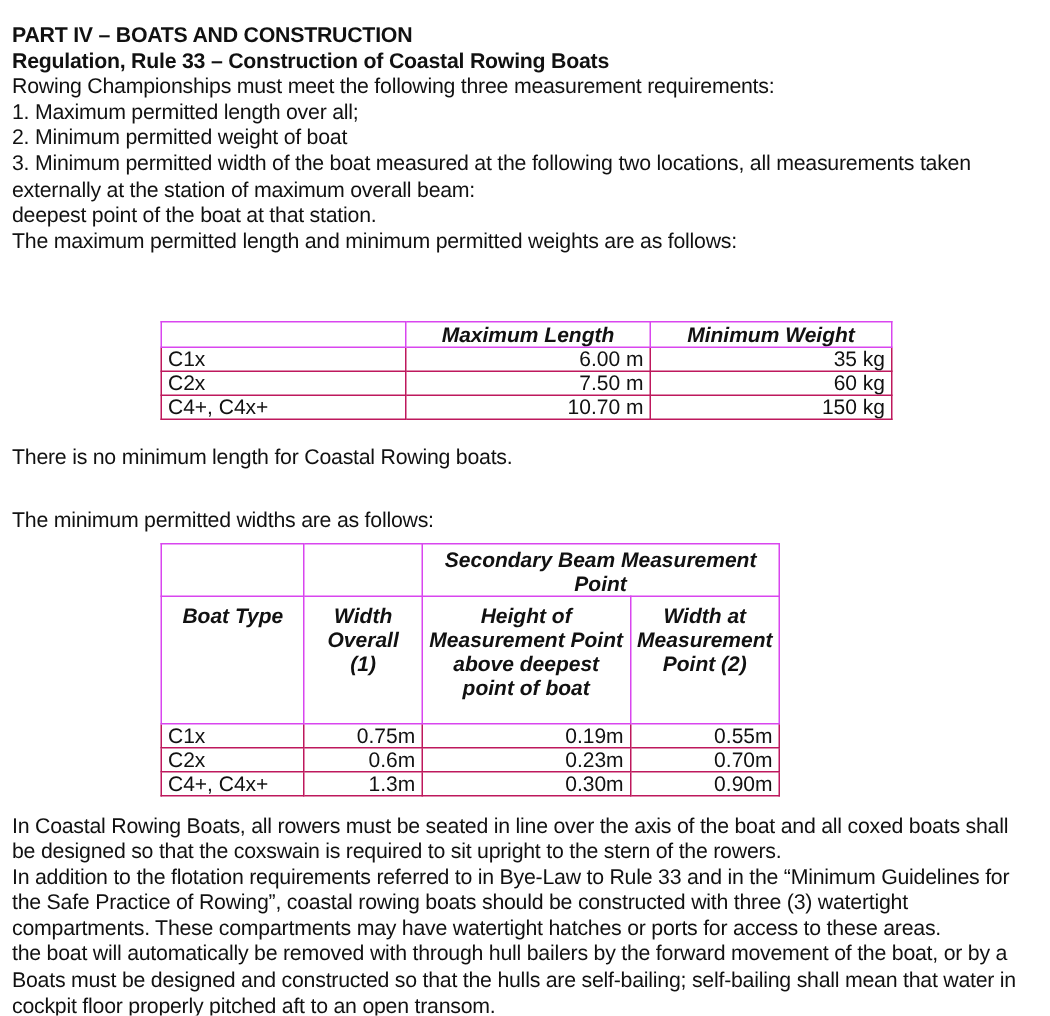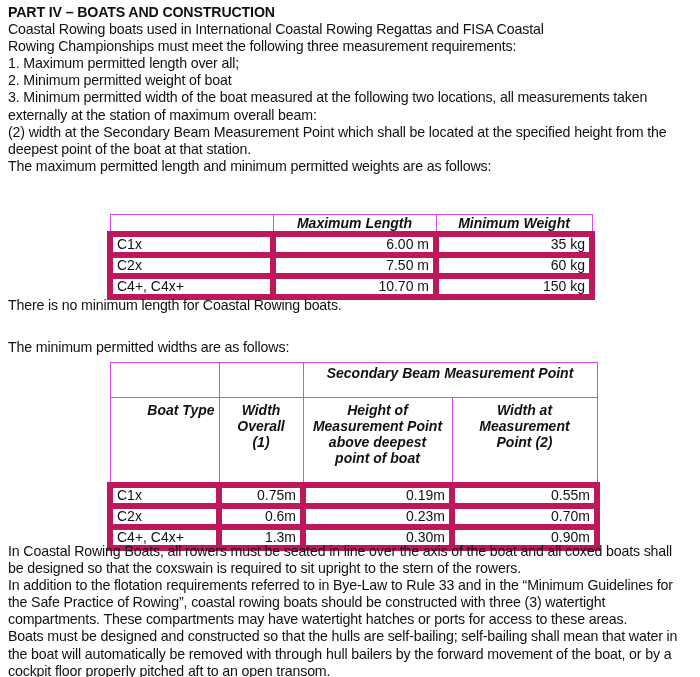--- a/index.html
+++ b/index.html
@@ -1,54 +1,53 @@
 <!DOCTYPE html>
 <html><head>
 <meta charset="utf-8">
 <style>
   html, body { margin: 0; padding: 0; background: #ffffff; }
   body {
     width: 700px; height: 677px; overflow: hidden; position: relative;
     font-family: "Liberation Sans", sans-serif; color: #111111;
     font-size: 14.2px;
   }
-  .doc { position: absolute; left: 8px; top: 4px; width: 690px; }
+  .doc { position: absolute; left: 8px; top: 16px; width: 690px; }
   .line { line-height: 17.1px; white-space: nowrap; letter-spacing: -0.15px; }
   .bold { font-weight: bold; }
 
   table { border-collapse: collapse; position: absolute; font-size: 14px; }
-  td { border: 6px solid #be185d; padding: 0 4px; vertical-align: top; line-height: 15px; }
+  td { border: 1px solid #be185d; padding: 0 4px; vertical-align: top; line-height: 15px; }
   td.c { text-align: right; }
   th { font-weight: bold; border: 1px solid #d946ef; padding: 0 4px; line-height: 16px; font-style: italic; }
 
   #t1 { left: 107px; top: 214px; width: 488px; }
   #t1 td, #t1 th { height: 15px; }
   #t1 th { text-align: center; }
 
-  #t2 { left: 107px; top: 362px; width: 493px; }
+  #t2 { left: 107px; top: 362px; width: 413px; }
   #t2 th { text-align: center; vertical-align: top; }
-  #t2 th.left { text-align: right; }
+  #t2 th.left { text-align: center; }
   #t2 .r1 th { height: 32px; padding-top: 2px; }
   #t2 .r2 th { height: 80px; padding-top: 4px; }
   #t2 td { height: 15px; }
 
   .after { position: absolute; left: 8px; width: 690px; }
 </style>
 </head>
 <body>
 
 <div class="doc">
   <div class="line bold">PART IV – BOATS AND CONSTRUCTION</div>
-  <div class="line">Coastal Rowing boats used in International Coastal Rowing Regattas and FISA Coastal</div>
+  <div class="line bold">Regulation, Rule 33 – Construction of Coastal Rowing Boats</div>
   <div class="line">Rowing Championships must meet the following three measurement requirements:</div>
   <div class="line">1. Maximum permitted length over all;</div>
   <div class="line">2. Minimum permitted weight of boat</div>
   <div class="line">3. Minimum permitted width of the boat measured at the following two locations, all measurements taken</div>
   <div class="line">externally at the station of maximum overall beam:</div>
-  <div class="line">(2) width at the Secondary Beam Measurement Point which shall be located at the specified height from the</div>
   <div class="line">deepest point of the boat at that station.</div>
   <div class="line">The maximum permitted length and minimum permitted weights are as follows:</div>
 </div>
 
 <table id="t1">
   <tbody>
       <tr>
     <th style="width:154px"></th>
     <th style="width:154px">Maximum Length</th>
     <th>Minimum Weight</th>
@@ -120,16 +119,16 @@
   </tr>
 </tbody>
   </table>
 
 <div class="after" style="top:543px">
   <div class="line">In Coastal Rowing Boats, all rowers must be seated in line over the axis of the boat and all coxed boats shall</div>
   <div class="line">be designed so that the coxswain is required to sit upright to the stern of the rowers.</div>
   <div class="line">In addition to the flotation requirements referred to in Bye-Law to Rule 33 and in the “Minimum Guidelines for</div>
   <div class="line">the Safe Practice of Rowing”, coastal rowing boats should be constructed with three (3) watertight</div>
   <div class="line">compartments. These compartments may have watertight hatches or ports for access to these areas.</div>
+  <div class="line">the boat will automatically be removed with through hull bailers by the forward movement of the boat, or by a</div>
   <div class="line">Boats must be designed and constructed so that the hulls are self-bailing; self-bailing shall mean that water in</div>
-  <div class="line">the boat will automatically be removed with through hull bailers by the forward movement of the boat, or by a</div>
   <div class="line">cockpit floor properly pitched aft to an open transom.</div>
 </div>
 
 </body></html>

